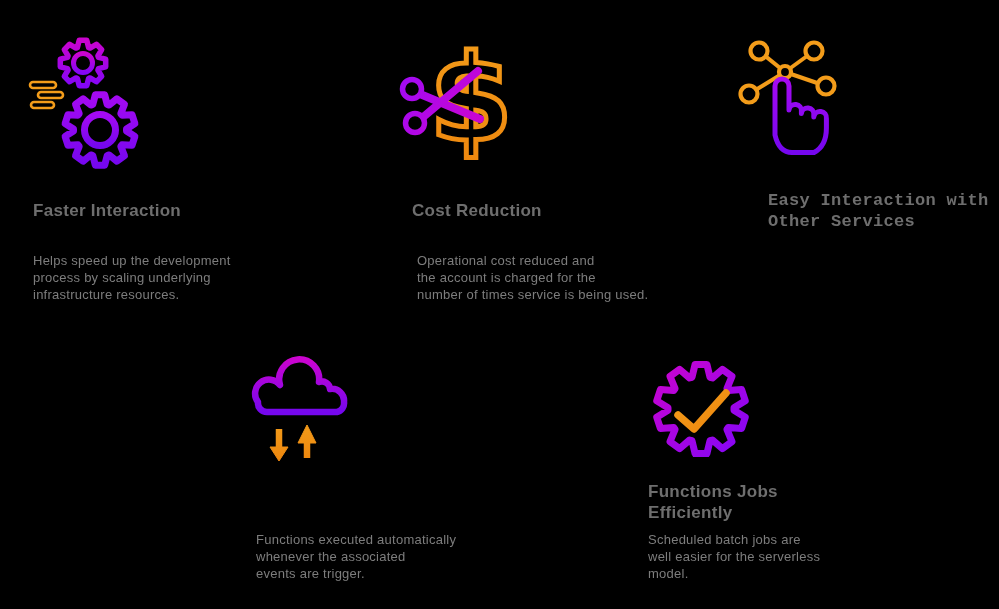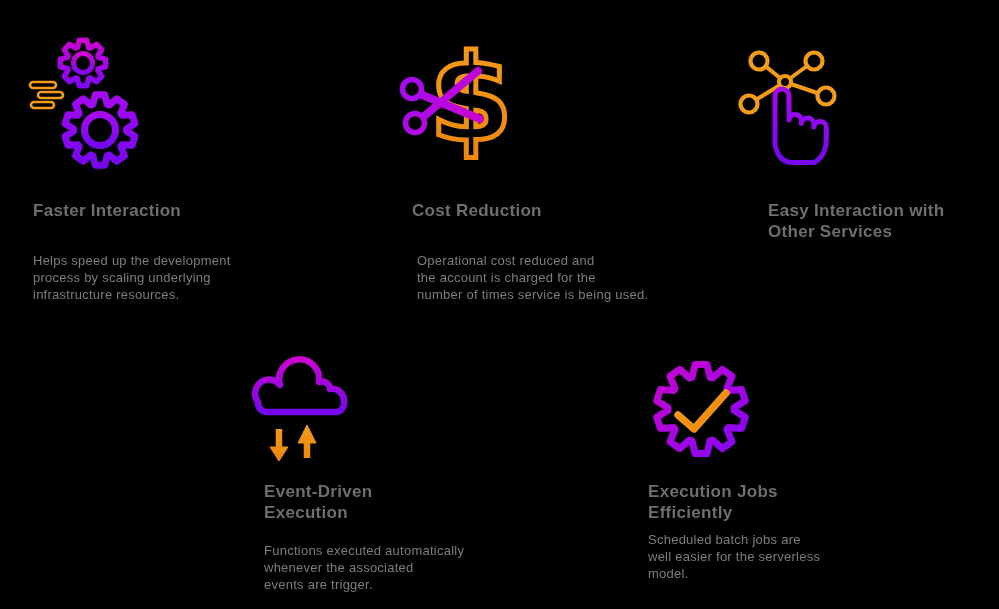--- a/index.html
+++ b/index.html
@@ -31,26 +31,26 @@
     color:var(--body_gray,#7d7d7d);
     white-space:pre-line;
   }
   
   #f1{left:18px;top:12px;width:300px;height:320px;}
   #f1 .title{left:15px;top:188px;}
   #f1 .desc{left:15px;top:240px;}
   #f2{left:392px;top:28px;width:300px;height:320px;}
   #f2 .title{left:8px;top:172px;margin-left:12px;}
   #f2 .desc{left:8px;top:224px;margin-left:17px;}
-  #f3{left:735px;top:35px;width:262px;height:330px;}
+  #f3{left:735px;top:25px;width:262px;height:330px;font-family:Liberation Mono, monospace;}
   #f3 .title{left:33px;top:165px;}
   #f3 .desc{left:33px;top:225px;}
   #f4{left:240px;top:355px;width:300px;height:250px;}
   #f4 .title{left:24px;top:126px;}
-  #f4 .desc{left:24px;top:176px;margin-top:11px;}
+  #f4 .desc{left:16px;top:176px;}
   #f5{left:648px;top:358px;width:280px;height:250px;}
   #f5 .title{left:0px;top:123px;}
   #f5 .desc{left:0px;top:173px;}
   svg{overflow:visible;}
 </style>
 </head>
 <body>
 
 <div class="canvas">
 
@@ -160,42 +160,40 @@
                A 12,12 0 0 1 104,47
                A 9,9 0 0 1 97,57
                L 27,57 Z" fill="none" stroke="url(#gCloud)" stroke-width="6.5" stroke-linejoin="round" stroke-linecap="round"></path>
       <g fill="url(#gArrow)" stroke="url(#gArrow)">
         <line x1="39" y1="74" x2="39" y2="95" stroke-width="6.5"></line>
         <polygon points="30,92 48,92 39,106" stroke-width="1"></polygon>
         <line x1="67" y1="103" x2="67" y2="84" stroke-width="6.5"></line>
         <polygon points="58,88 76,88 67,70" stroke-width="1"></polygon>
       </g>
     </svg>
-    <h3 class="title">Event-Driven
-Execution</h3>
     <p class="desc">Functions executed automatically
 whenever the associated
 events are trigger.</p>
   </div>
 
   <div class="feature" id="f5">
     <svg class="icon" width="110" height="108" viewBox="0 0 110 108" aria-hidden="true">
       <defs>
         <linearGradient id="gGear5" x1="0" y1="0" x2="1" y2="1">
           <stop offset="0" style="stop-color:var(--magenta)"></stop>
           <stop offset="1" style="stop-color:var(--purple)"></stop>
         </linearGradient>
         <linearGradient id="gCheck" x1="0" y1="0" x2="1" y2="1">
           <stop offset="0" style="stop-color:var(--orange)"></stop>
           <stop offset="1" style="stop-color:var(--orange_deep)"></stop>
         </linearGradient>
       </defs>
       <path fill="#000" stroke="url(#gGear5)" stroke-width="7" stroke-linejoin="round" stroke-linecap="round" d="M44.0,19.3L47.1,6.4L58.9,6.4L62.0,19.3L64.4,20.0L74.4,11.4L84.0,18.4L78.9,30.6L80.4,32.6L93.6,31.6L97.3,42.8L86.0,49.8L86.0,52.2L97.3,59.2L93.6,70.4L80.4,69.4L78.9,71.4L84.0,83.6L74.4,90.6L64.4,82.0L62.0,82.7L58.9,95.6L47.1,95.6L44.0,82.7L41.6,82.0L31.6,90.6L22.0,83.6L27.1,71.4L25.6,69.4L12.4,70.4L8.7,59.2L20.0,52.2L20.0,49.8L8.7,42.8L12.4,31.6L25.6,32.6L27.1,30.6L22.0,18.4L31.6,11.4L41.6,20.0Z"></path>
       <path d="M 30,57 L 46,71 L 78,35" fill="none" stroke="url(#gCheck)" stroke-width="7.5" stroke-linecap="round" stroke-linejoin="round"></path>
     </svg>
-    <h3 class="title">Execution Jobs
+    <h3 class="title">Functions Jobs
 Efficiently</h3>
     <p class="desc">Scheduled batch jobs are
 well easier for the serverless
 model.</p>
   </div>
 
 </div>
 
 </body></html>

